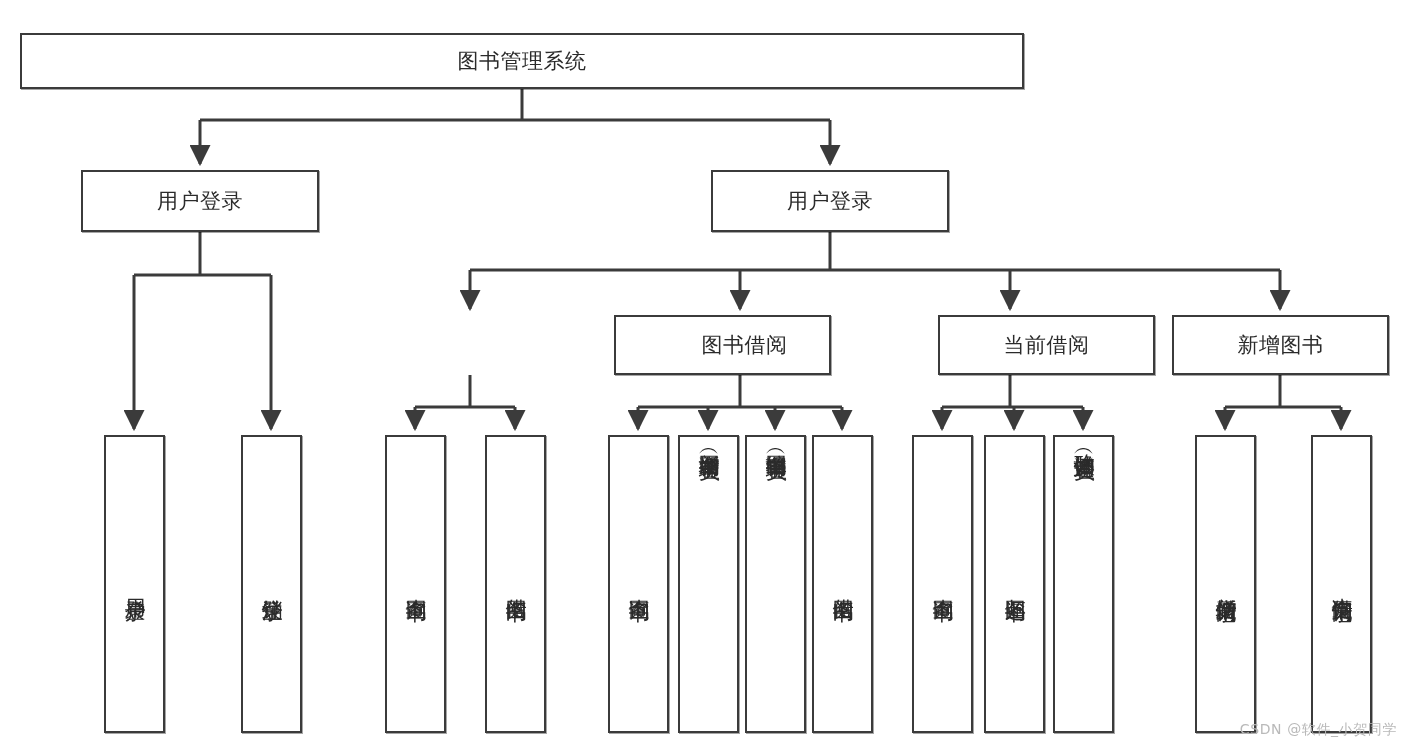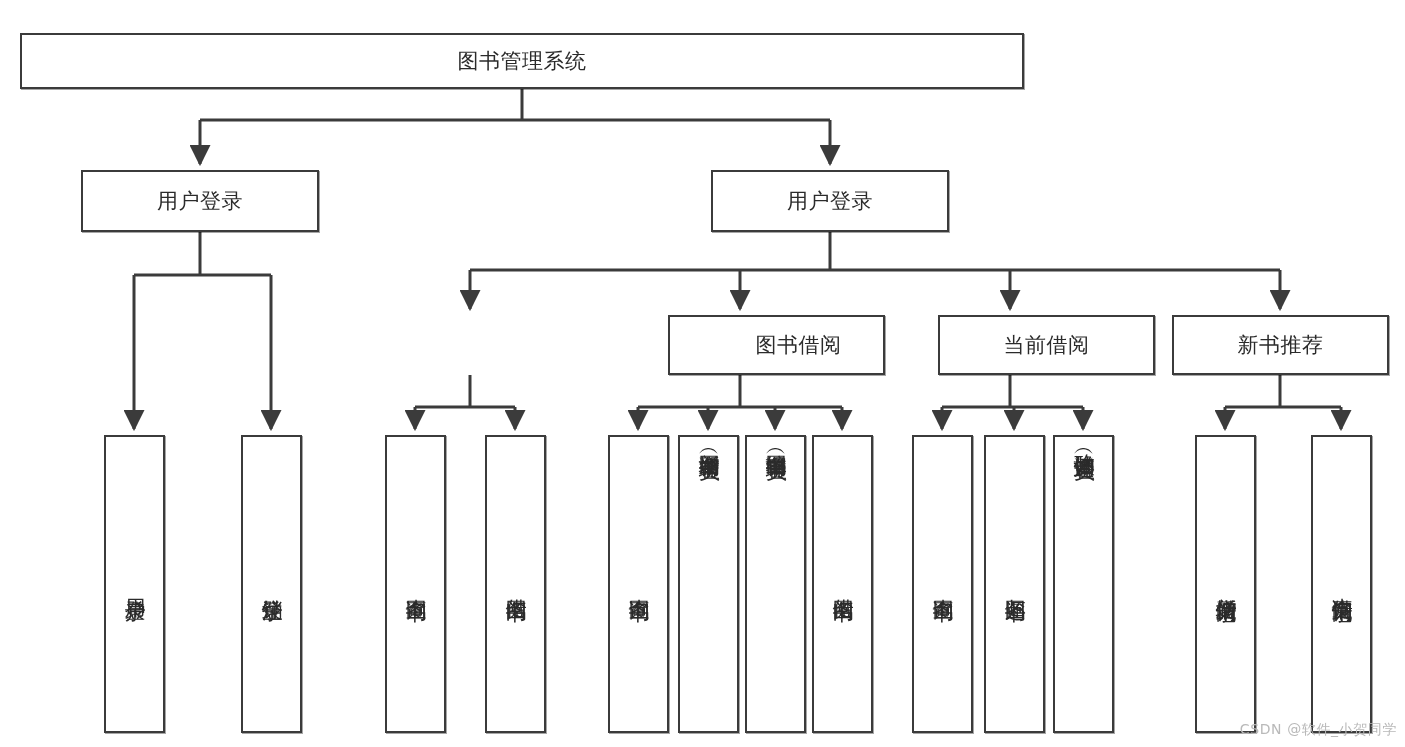--- a/index.html
+++ b/index.html
@@ -133,28 +133,28 @@
     <span class="label">图书管理系统</span>
   </div>
 
   <div class="node" style="left:81px; top:170px; width:238px; height:62px;">
     <span class="label">用户登录</span>
   </div>
   <div class="node" style="left:711px; top:170px; width:238px; height:62px;">
     <span class="label">用户登录</span>
   </div>
 
-  <div class="node" style="left:668px; top:315px; width:217px; height:60px;padding-left:44px;">
+  <div class="node" style="left:614px; top:315px; width:217px; height:60px;padding-left:44px;">
     <span class="label">图书借阅</span>
   </div>
   <div class="node" style="left:902px; top:315px; width:217px; height:60px;margin-left:36px;">
     <span class="label">当前借阅</span>
   </div>
   <div class="node" style="left:1172px; top:315px; width:217px; height:60px;">
-    <span class="label">新书推荐</span>
+    <span class="label">新增图书</span>
   </div>
 
   <div class="node leaf center-text" style="left:104px; top:435px; width:61px; height:298px;">
     <span class="label">用户登录</span>
   </div>
   <div class="node leaf center-text" style="left:241px; top:435px; width:61px; height:298px;">
     <span class="label">注销登录</span>
   </div>
 
   <div class="node leaf center-text" style="left:385px; top:435px; width:61px; height:298px;">

